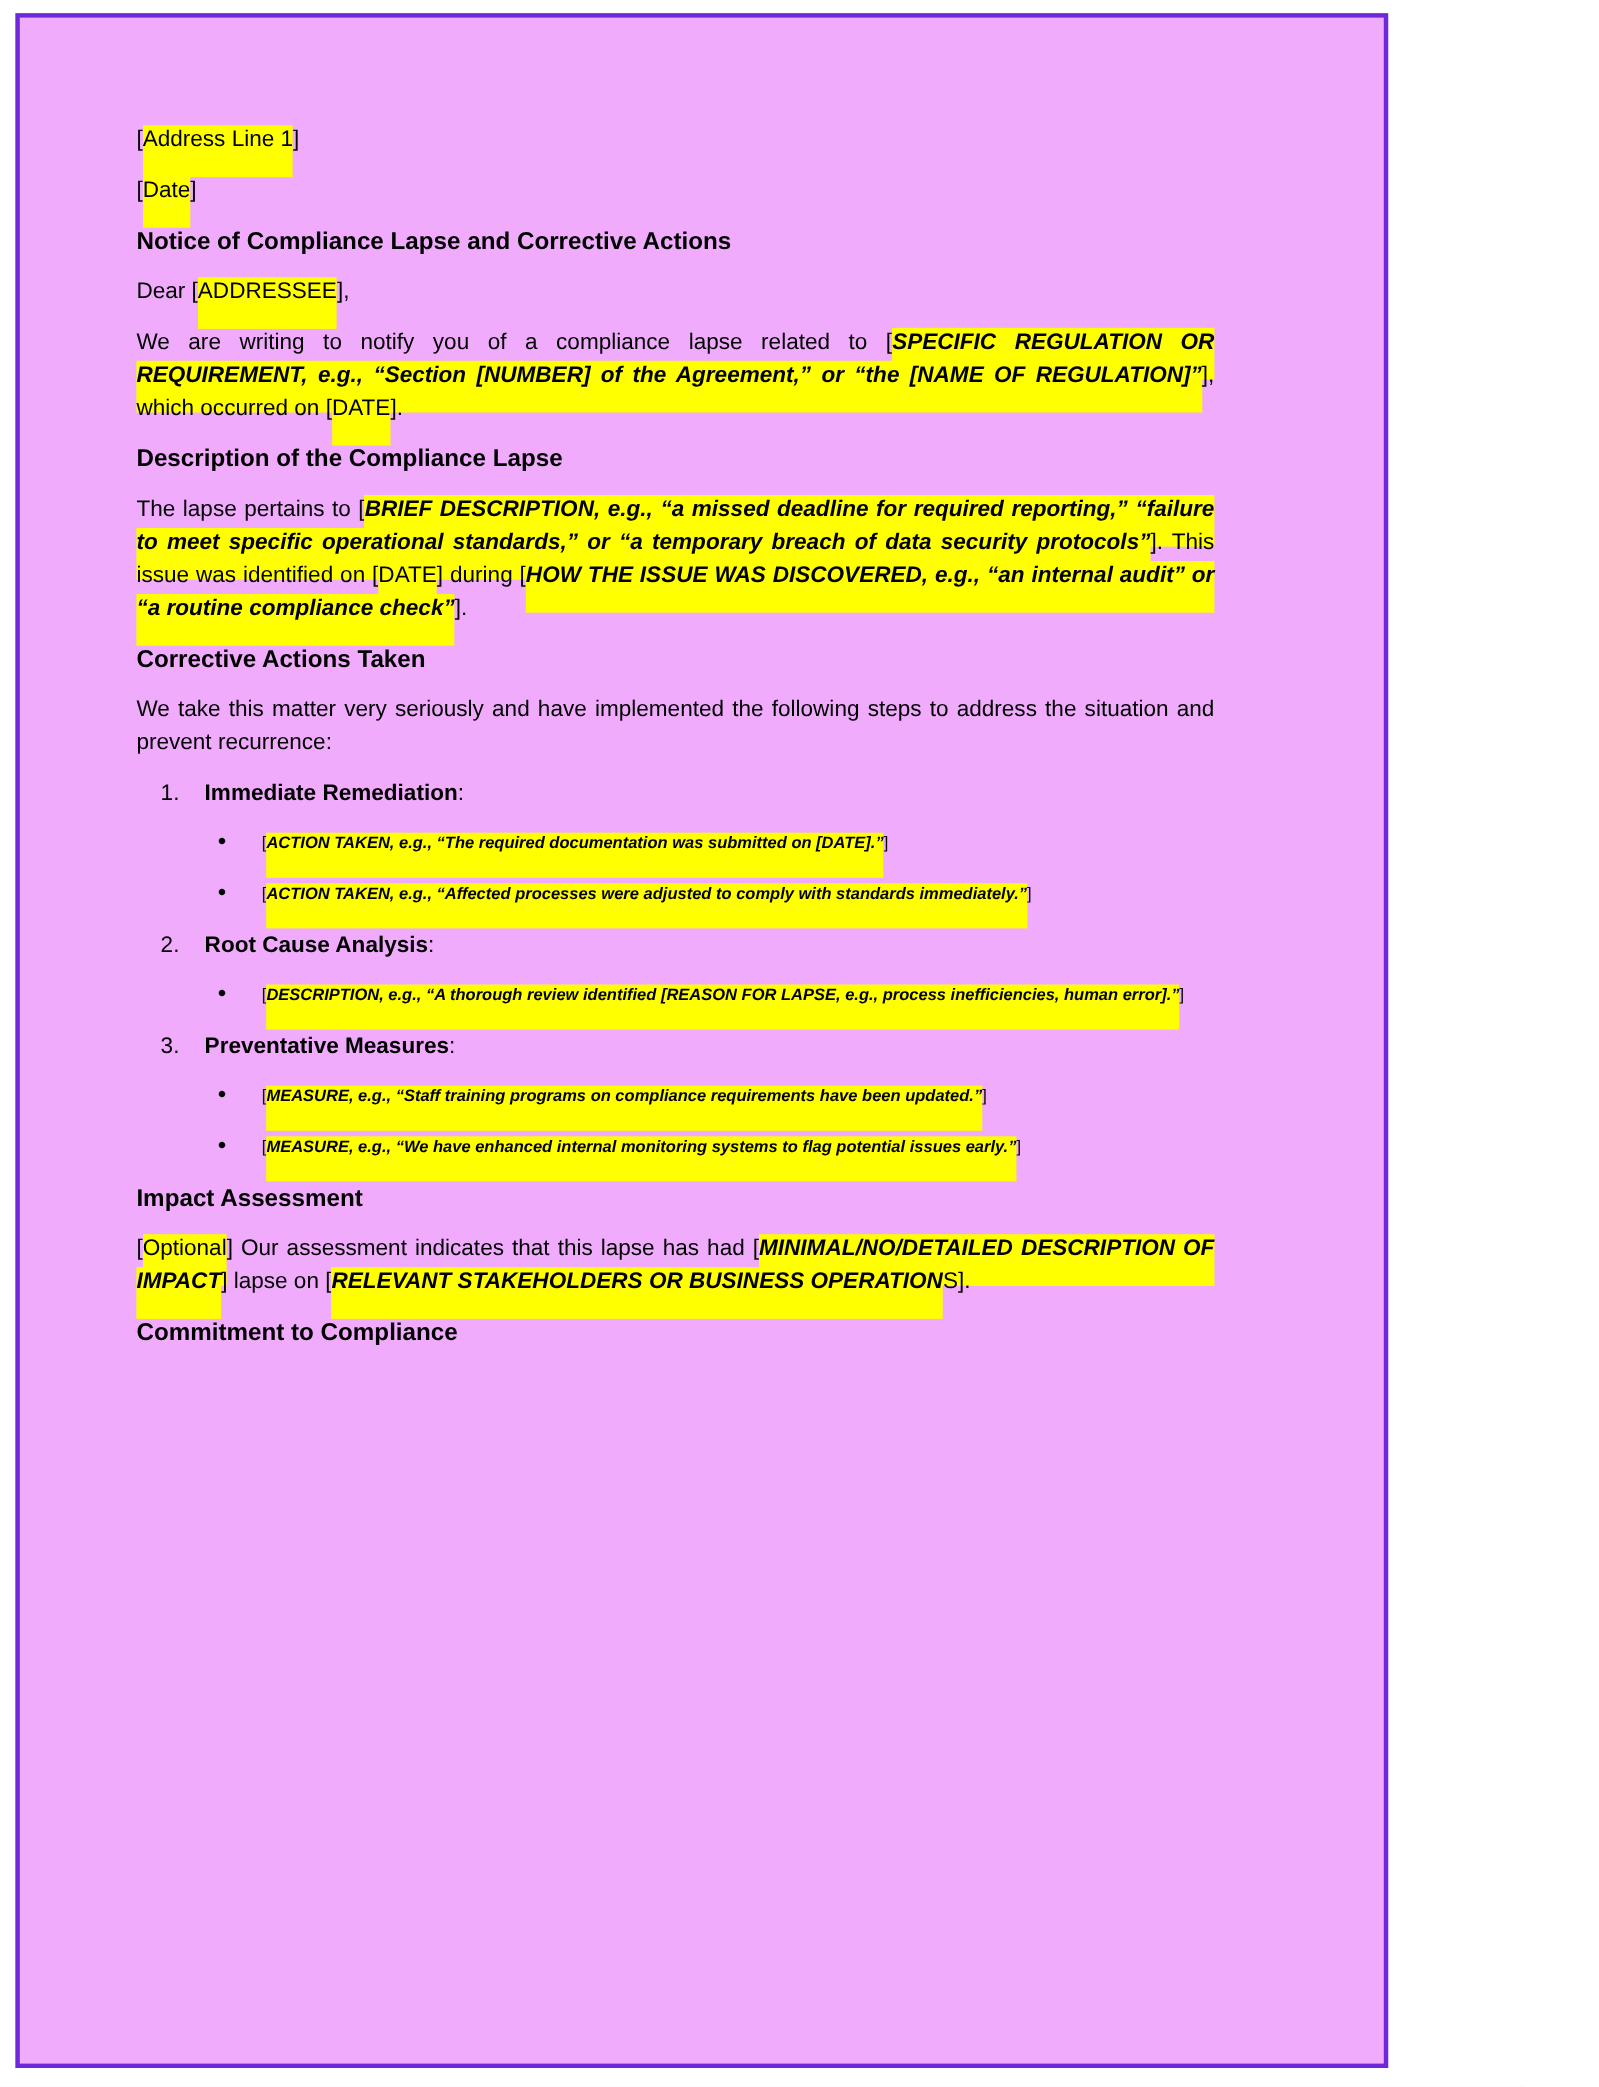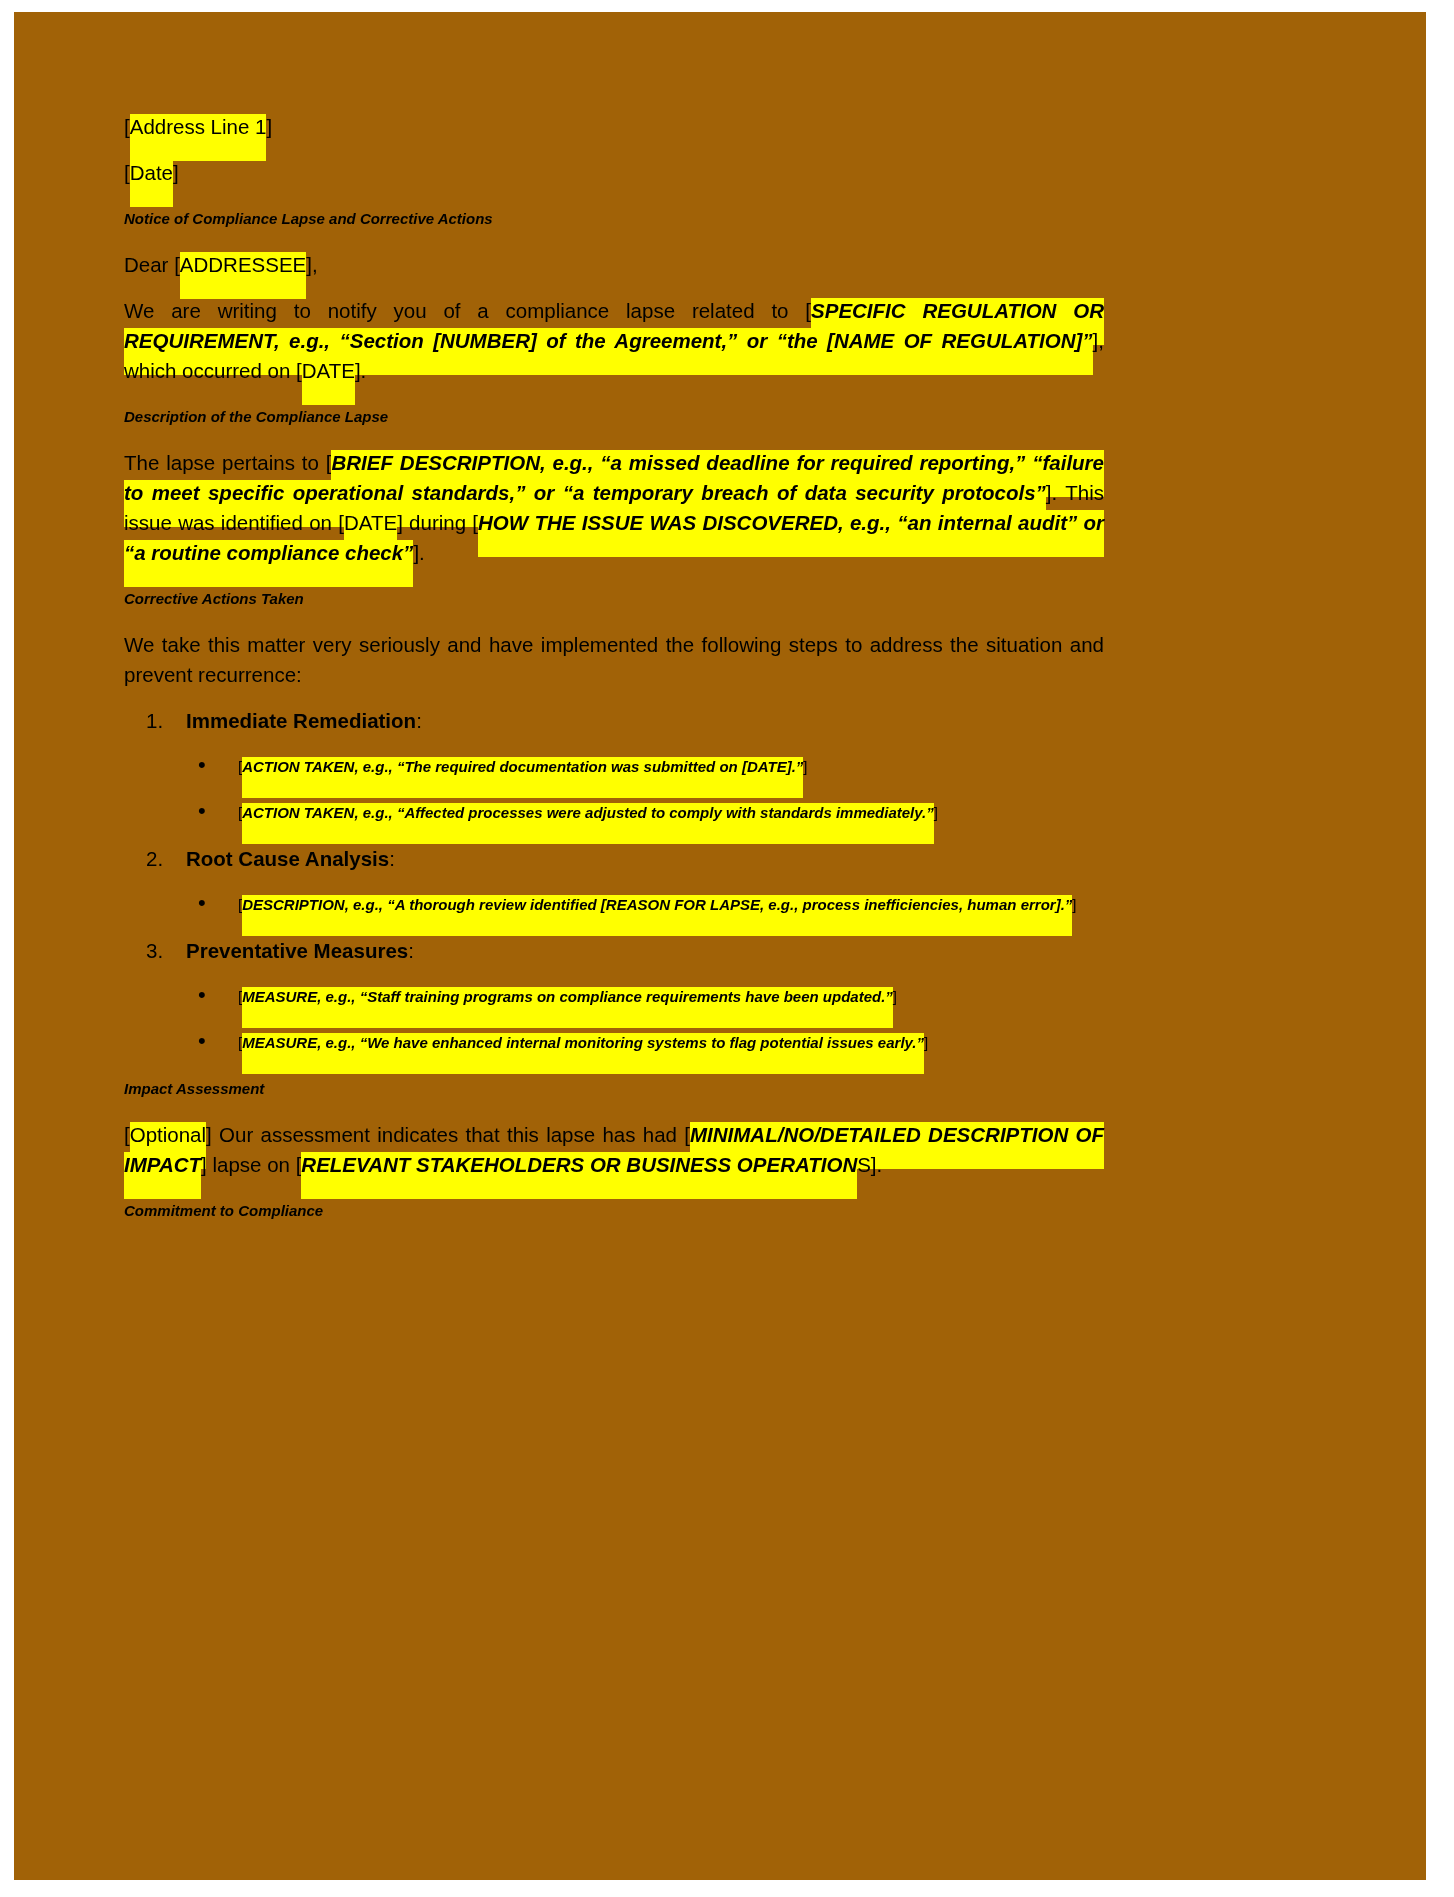--- a/index.html
+++ b/index.html
@@ -3,50 +3,49 @@
 <meta charset="utf-8">
 <style>
   html,body{margin:0;padding:0;background:#fff;}
   body{
     width:1454px;height:1897px;
     font-family:"Liberation Sans","DejaVu Sans",sans-serif;
     -webkit-font-smoothing:antialiased;
   }
   .page-frame{
     position:absolute;left:14px;top:12px;
-    width:1412px;height:1868px;
-    border:4px solid #a16207;
-    background:#a16207;
+    width:1248px;height:1868px;
+    border:4px solid #6d28d9;
+    background:#f0abfc;
     box-sizing:border-box;
     overflow:hidden;
   }
   .page-body{
     position:absolute;
     left:106px; top:96px;
     width:980px;
   }
   
   .para{
     font-size:20.5px;
     line-height:30px;
     color:#000;
     text-align:justify;
     margin:0 0 16px 0;
     position:relative;
   }
   .para.left{text-align:left;}
   .heading{
-    font-size:15px;
+    font-size:22px;
     line-height:30px;
     font-weight:bold;
     color:#000;
     margin:0 0 16px 0;
     text-align:left;
     position:relative;
-    font-style:italic;
   }
   .closing{margin-bottom:0;}
 
   
   
   .hl{
     background:#FFFF00;
     box-shadow:0 0 0 0 #FFFF00;
     padding:1px 0 23px 0;
     box-decoration-break:clone;

